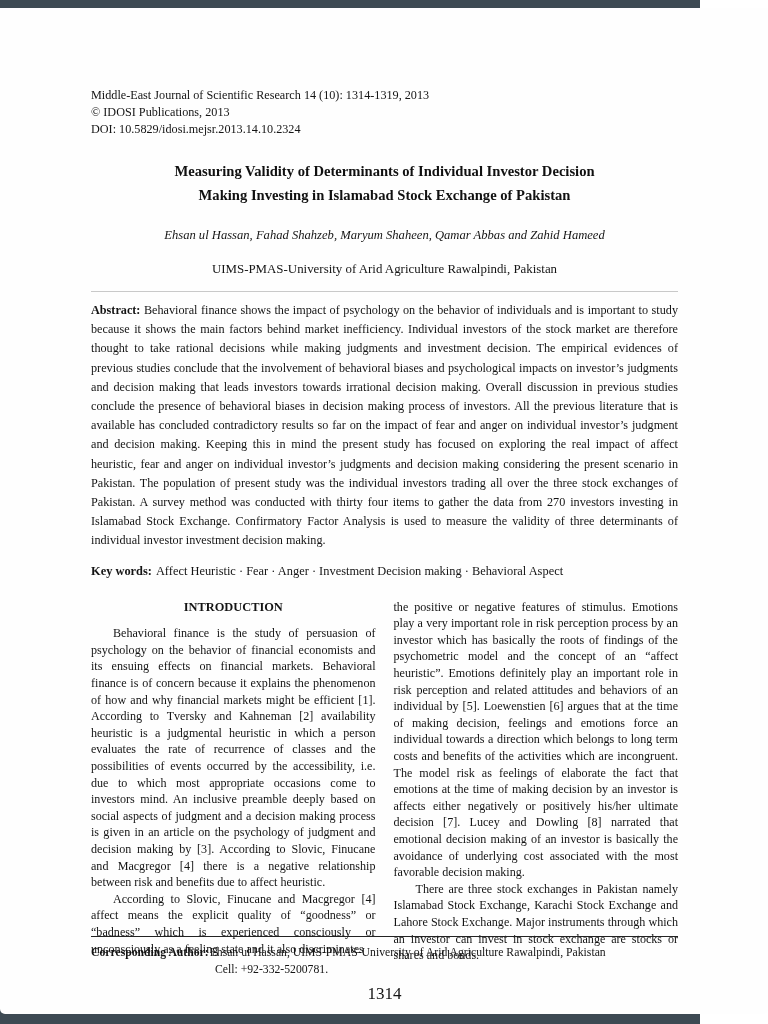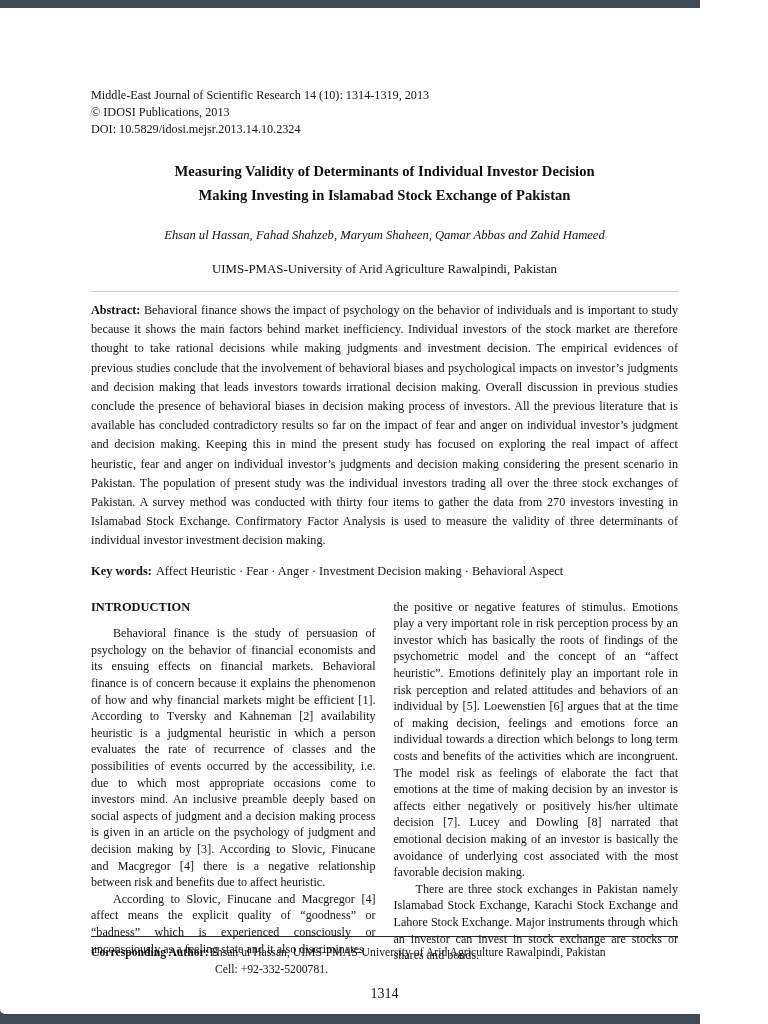--- a/index.html
+++ b/index.html
@@ -70,21 +70,21 @@
     margin-top: 20px;
   }
   .col {
     flex: 1 1 0;
     min-width: 0;
     text-align: justify;
     font-size: 12.1px;
     line-height: 16.6px;
   }
   .col-heading {
-    text-align: left;
+    text-align: center;
     font-weight: bold;
     font-size: 12.4px;
     margin-bottom: 10px;
   }
   .col p { text-indent: 22px; }
   .col p.cont { text-indent: 0; }
   .footer {
     position: absolute;
     left: 91px;
     right: 90px;
@@ -94,21 +94,21 @@
   }
   .footer-rule {
     border-top: 1px solid #222;
     margin-bottom: 7px;
   }
   .footer-line b { margin-right: 1px; }
   .footer-line.cell { padding-left: 124px; }
   .page-number {
     margin-top: 7px;
     text-align: center;
-    font-size: 14px;
+    font-size: 17px;
   }
 </style>
 </head>
 <body>
 
 <div class="viewport">
   <div class="page">
     <div class="content">
 
       <div class="journal-header">

